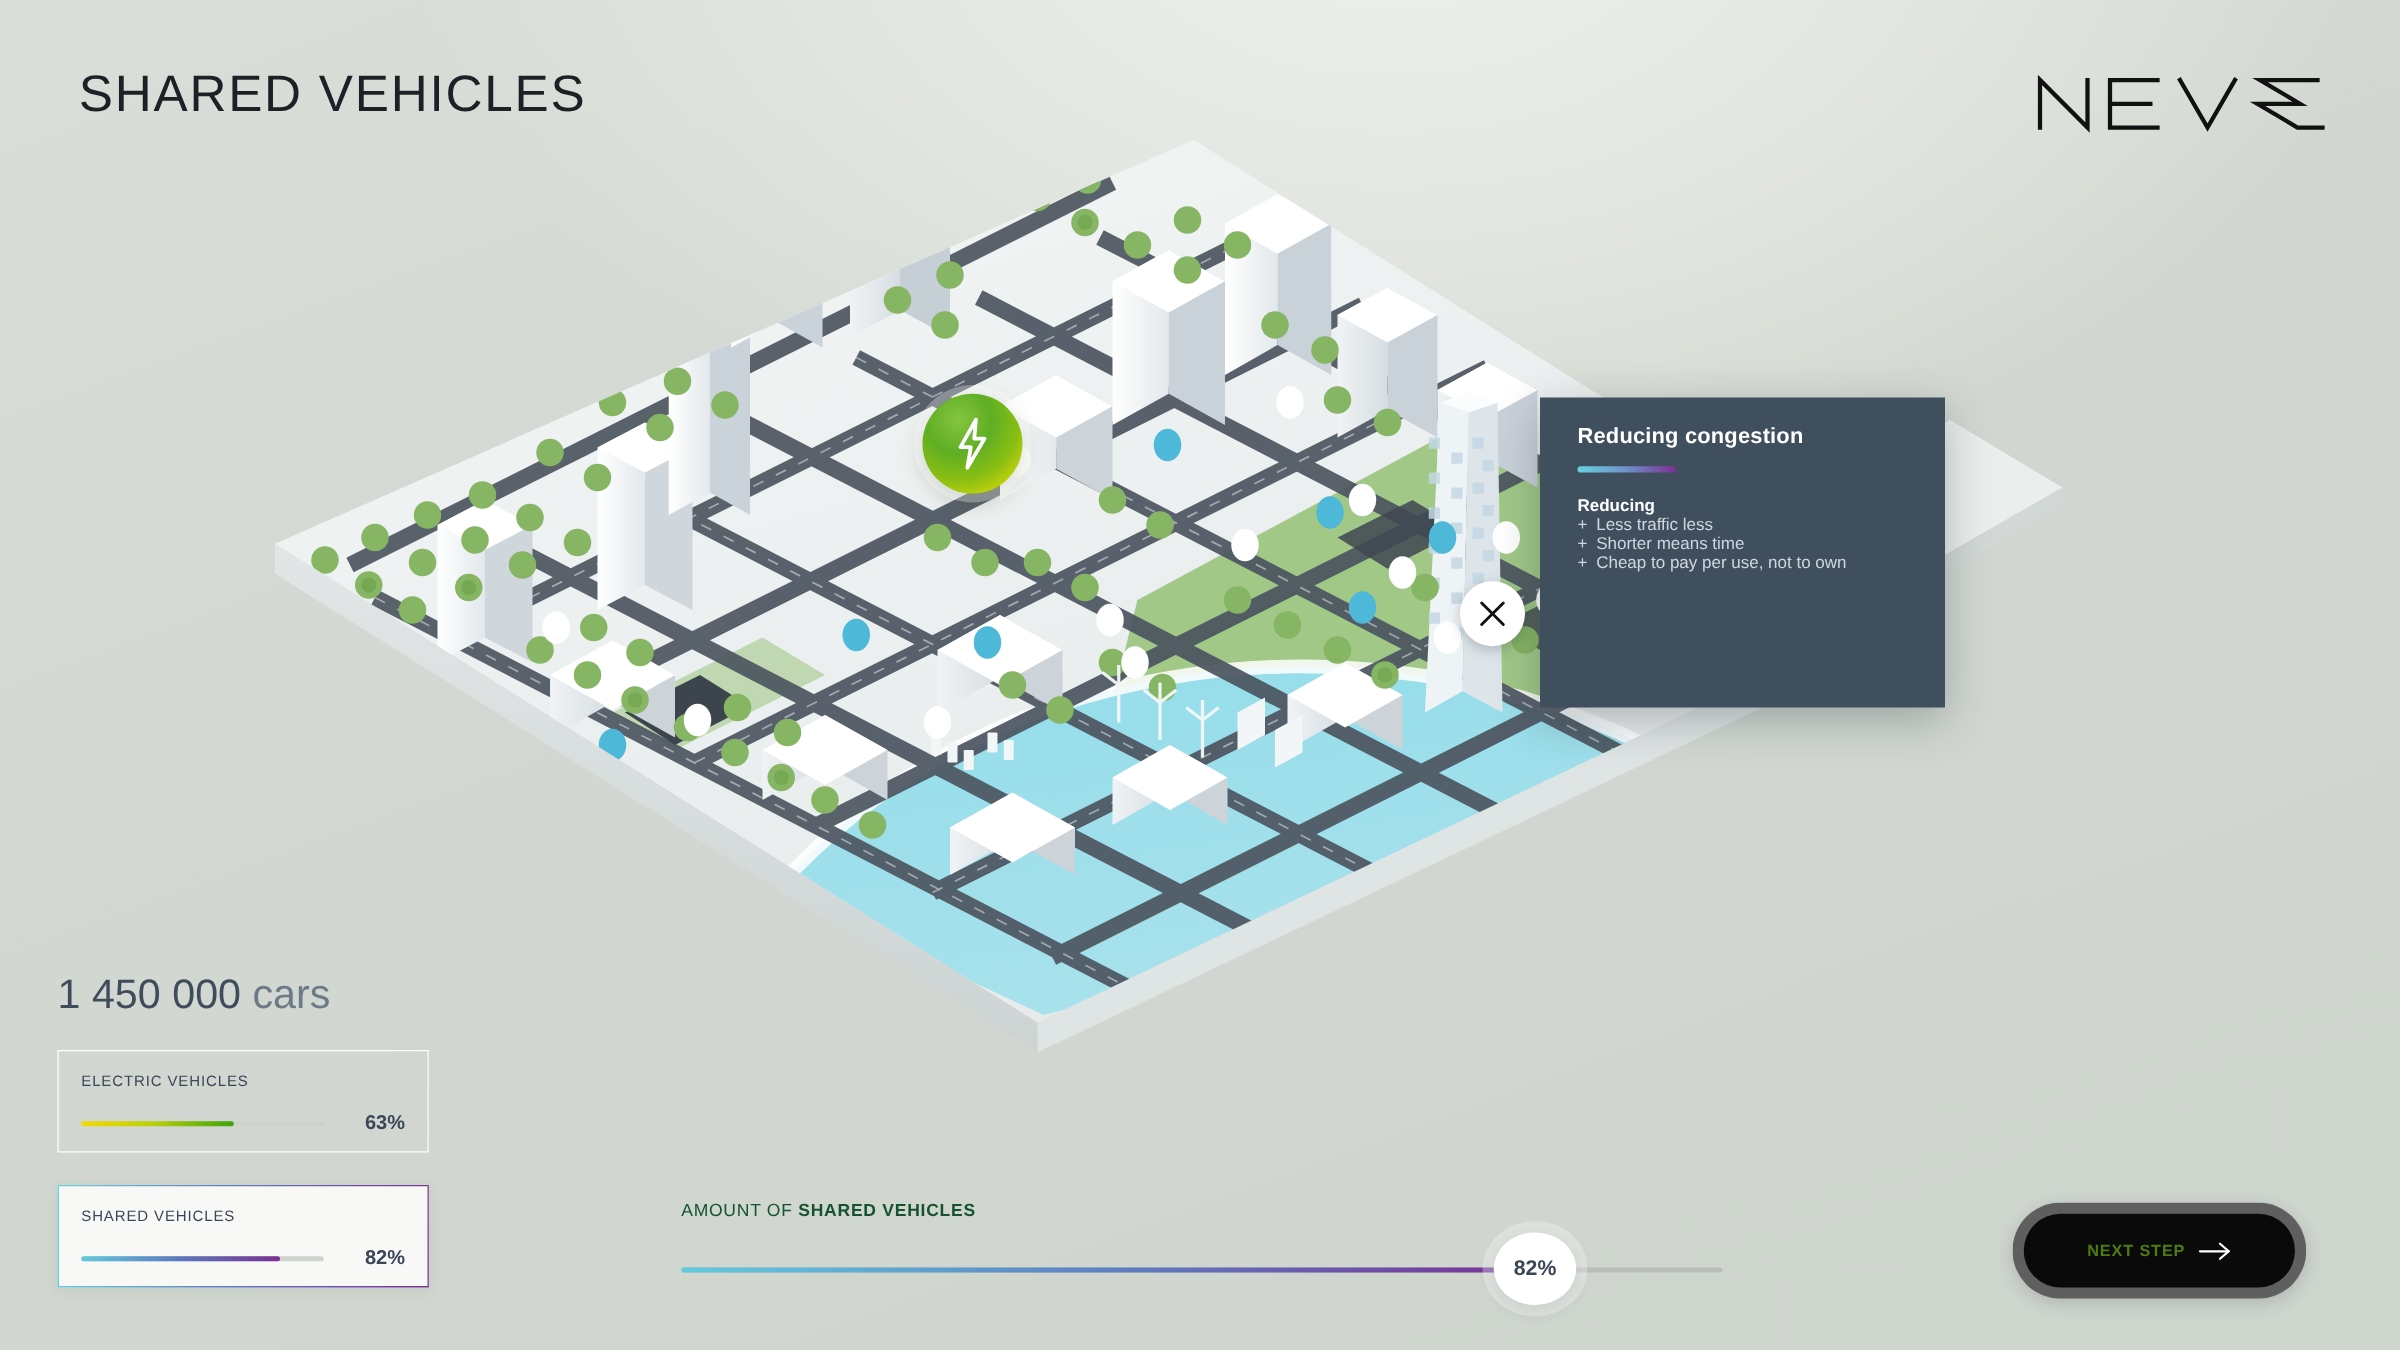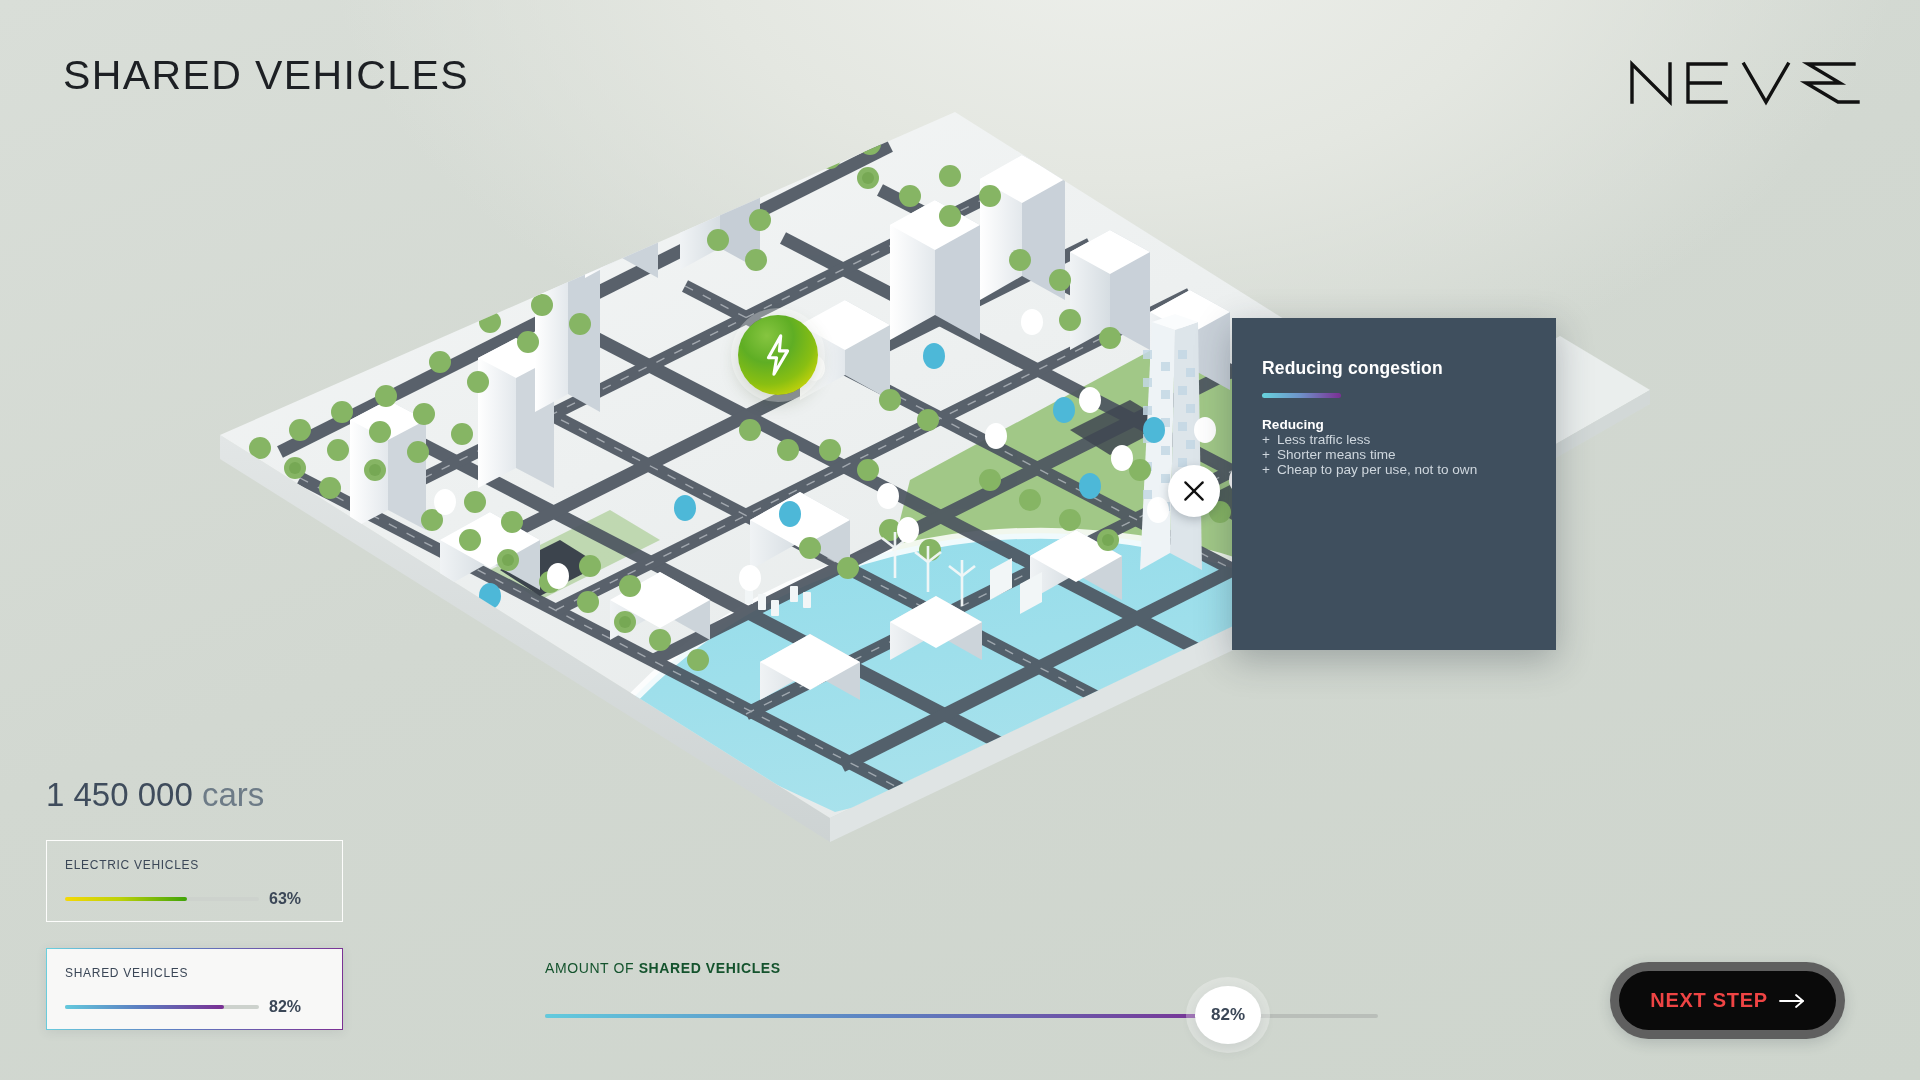--- a/index.html
+++ b/index.html
@@ -50,24 +50,24 @@
     background: #fff;
     box-shadow: 0 3px 10px rgba(40,50,60,.26);
     display:flex; align-items:center; justify-content:center;
     cursor: pointer; z-index: 22;
   }
   .close-marker svg { width: 26px; height: 26px; }
 
   
   .info-panel {
     position: absolute; left: 1232px; top: 318px;
-    width: 324px; height: 332px;
+    width: 324px; height: 248px;
     background: #3f4f5e;
     box-shadow: 0 10px 34px rgba(35,45,55,.30);
-    padding: 40px 30px 0 30px;
+    padding: 20px 30px 0 30px;
     z-index: 20;
   }
   .info-title {
     color: #fff; font-size: 17.5px; font-weight: 700; letter-spacing: .15px;
   }
   .info-accent {
     margin-top: 14px; width: 79px; height: 5px; border-radius: 3px;
     background: linear-gradient(90deg, #67d3dd 0%, #6e93c9 48%, #7a2f93 100%);
   }
   .info-body {
@@ -106,21 +106,21 @@
     font-size: 12px; letter-spacing: .7px; color: #3b4757; font-weight: 400;
   }
   .stat-bar-row { display: flex; align-items: center; margin-top: 18px; }
   .stat-track {
     position: relative; width: 194px; height: 4px; border-radius: 3px; background: #cdd2cd;
   }
   .stat-fill { position: absolute; left:0; top:0; height: 100%; border-radius: 3px; }
   .stat-fill.ev { background: linear-gradient(90deg,#f5d806 0%, #bcd109 45%, #3fa309 100%); }
   .stat-fill.shared { background: linear-gradient(90deg,#63c9dd 0%, #5b7cc0 48%, #7a2f93 100%); }
   .stat-pct {
-    margin-left: 10px; font-size: 16px; font-weight: 700; color: #3b4757;
+    margin-left: 33px; font-size: 16px; font-weight: 700; color: #3b4757;
   }
 
   
   .slider-block { position: absolute; left: 545px; top: 960px; width: 835px; }
   .slider-caption {
     font-size: 14px; letter-spacing: .6px; color: #14532d; font-weight: 400;
   }
   .slider-caption b { font-weight: 700; }
   .slider-wrap { position: relative; margin-top: 36px; height: 8px; }
   .slider-track {
@@ -141,21 +141,21 @@
 
   
   .next-step {
     position: absolute; left: 1610px; top: 962px;
     width: 235px; height: 77px; border-radius: 40px;
     background: #0a0a0a; border: 9px solid rgba(255,255,255,.35);
     display:flex; align-items:center; justify-content:center; gap: 11px;
     cursor: pointer; box-shadow: 0 4px 14px rgba(40,50,60,.18);
   }
   .next-step .label {
-    color: #ef4444; font-size: 20px; font-weight: 700; letter-spacing: .7px;
+    color: #4d7c0f; font-size: 13px; font-weight: 700; letter-spacing: .7px;
   }
   .next-step .arrow { color:#fff; display:flex; }
   .next-step .arrow svg { width: 26px; height: 16px; }
 </style>
 </head>
 <body>
 
 <div class="page-title">SHARED VEHICLES</div>
 
 <div class="brand-logo">

